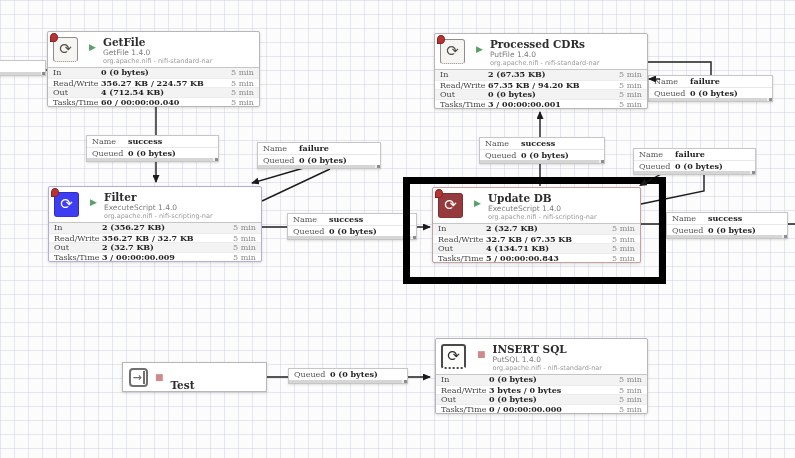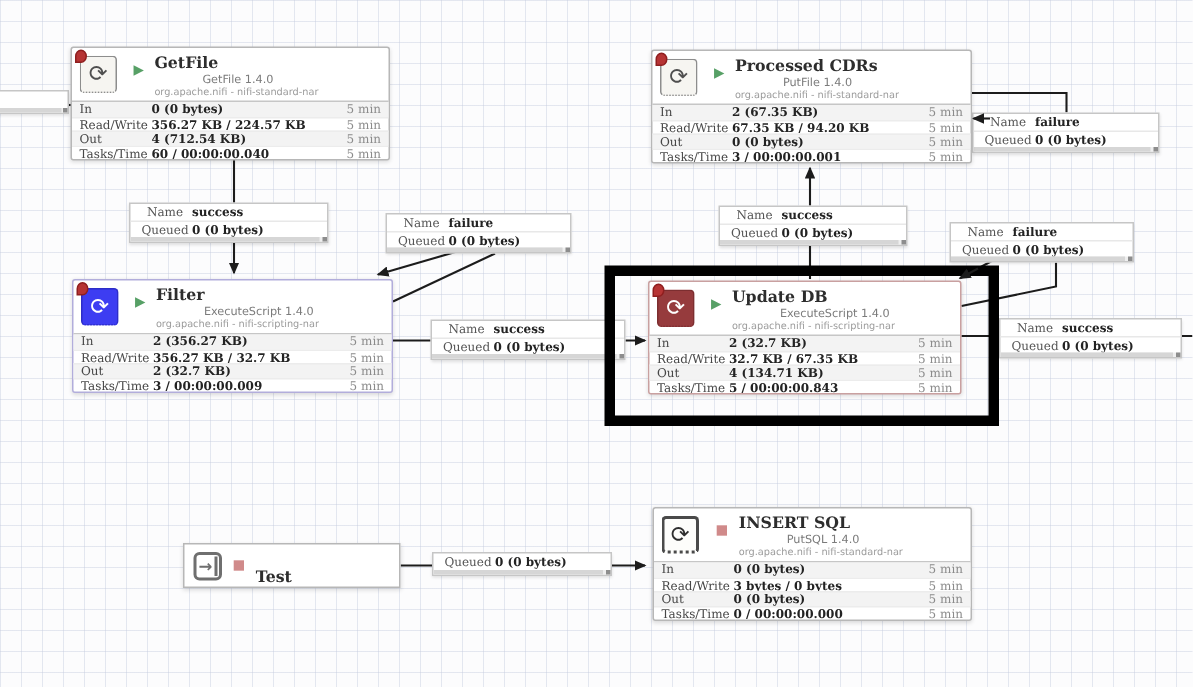--- a/index.html
+++ b/index.html
@@ -38,21 +38,21 @@
   .icon-bold{ background:#fdfdfb; color:#2e2e2e; border:2px solid #4a4a4a; border-bottom-style:dotted; }
   .badge{
     position:absolute; left:-4px; top:-5px; width:8px; height:9px;
     background:#b63434; border-radius:50% 50% 50% 0; border:1px solid #8f1f1f;
   }
   .runstate{ margin:11px 0 0 11px; font-family:"DejaVu Sans",sans-serif; font-size:9px; line-height:9px; }
   .running{ color:#57a066; }
   .stopped{ color:#d08a8a; }
   .proc-titles{ margin:4px 0 0 7px; min-width:0; }
   .proc-name{ font-size:10.5px; font-weight:bold; color:#2d2d2d; line-height:12px; white-space:nowrap; }
-  .proc-type{ font-family:"DejaVu Sans",sans-serif; font-size:7.5px; color:#7b7b7b; line-height:9px; white-space:nowrap;margin-left:32px; }
+  .proc-type{ font-family:"DejaVu Sans",sans-serif; font-size:7.5px; color:#7b7b7b; line-height:9px; white-space:nowrap; }
   .proc-bundle{ font-family:"DejaVu Sans",sans-serif; font-size:6.5px; color:#9b9b9b; line-height:8px; white-space:nowrap; }
   .stats{ border-top:1px solid #c6c6c6; font-size:8px; }
   .srow{ display:flex; height:9.5px; line-height:9.5px; padding:0 5px; border-top:1px solid #ececec; white-space:nowrap; }
   .srow:first-child{ border-top:none; }
   .srow.shade{ background:#f3f3f3; }
   .sk{ width:48px; color:#474747; flex:none; }
   .sv{ flex:1; color:#232323; font-weight:bold; overflow:hidden; }
   .st{ color:#8b8b8b; flex:none; }
 
   
@@ -69,21 +69,21 @@
   .port-state{ margin-left:7px; font-family:"DejaVu Sans",sans-serif; font-size:9px; line-height:9px; }
   .port-name{ margin-left:7px; font-size:10.5px; font-weight:bold; color:#2d2d2d;margin-top:15px; }
 
   
   .conn{
     position:absolute; background:#fff; border:1px solid #c6c6c6; z-index:2;
     box-shadow:0 1px 2px rgba(0,0,0,.12); font-size:8px;
   }
   .crow{ display:flex; height:11px; line-height:11px; padding:0 5px; white-space:nowrap; }
   .crow + .crow{ border-top:1px solid #e8e8e8; }
-  .ck{ width:36px; color:#555; flex:none;text-align:center; }
+  .ck{ width:36px; color:#555; flex:none; }
   .cv{ color:#232323; font-weight:bold; }
   .cbar{ height:3px; background:#efefef; position:relative; }
   .cbar-fill{ position:absolute; left:0; top:0; height:3px; width:96%; background:#d6d6d6; }
   .cbar-tick{ position:absolute; right:0; top:0; width:3px; height:3px; background:#8d8d8d; }
 
   
   .blackrect{
     position:absolute; left:403px; top:177px; width:263px; height:107px;
     border:7px solid #000; z-index:5; pointer-events:none;
   }

